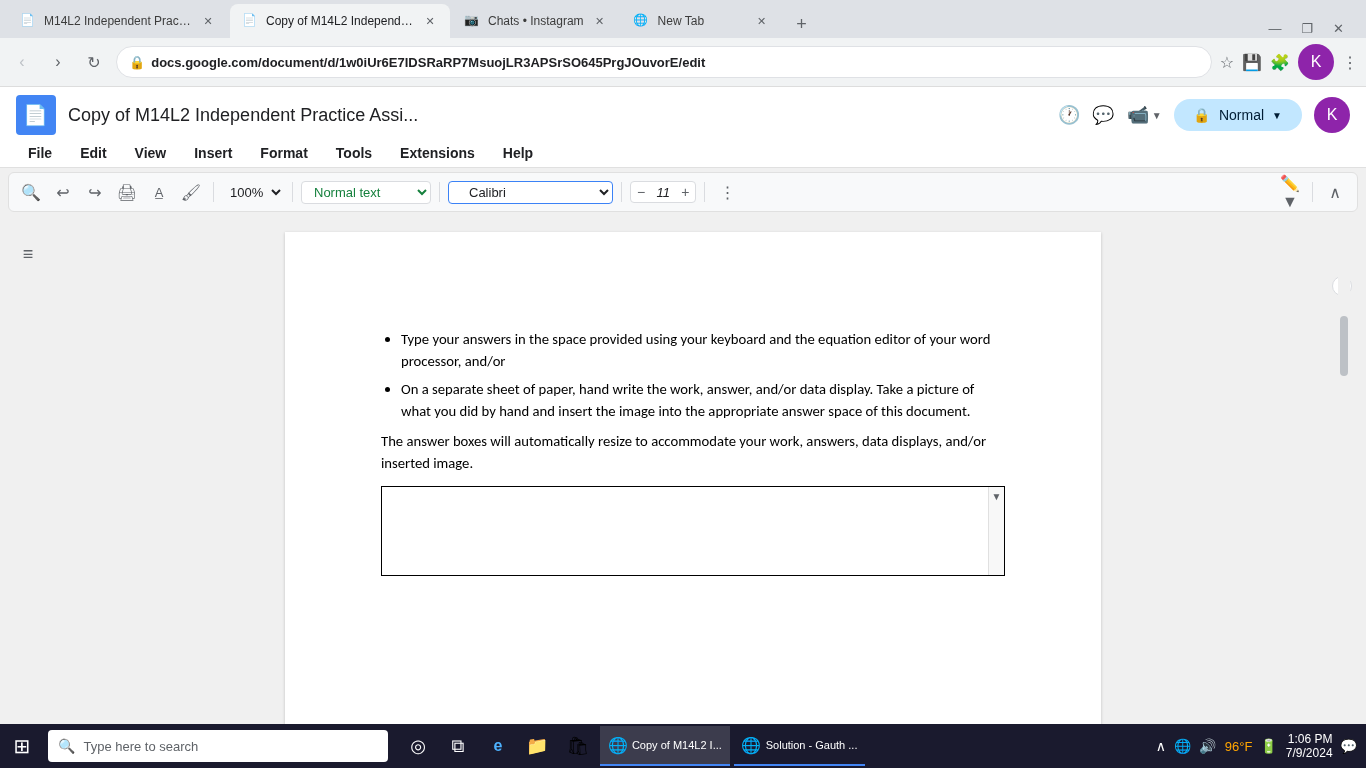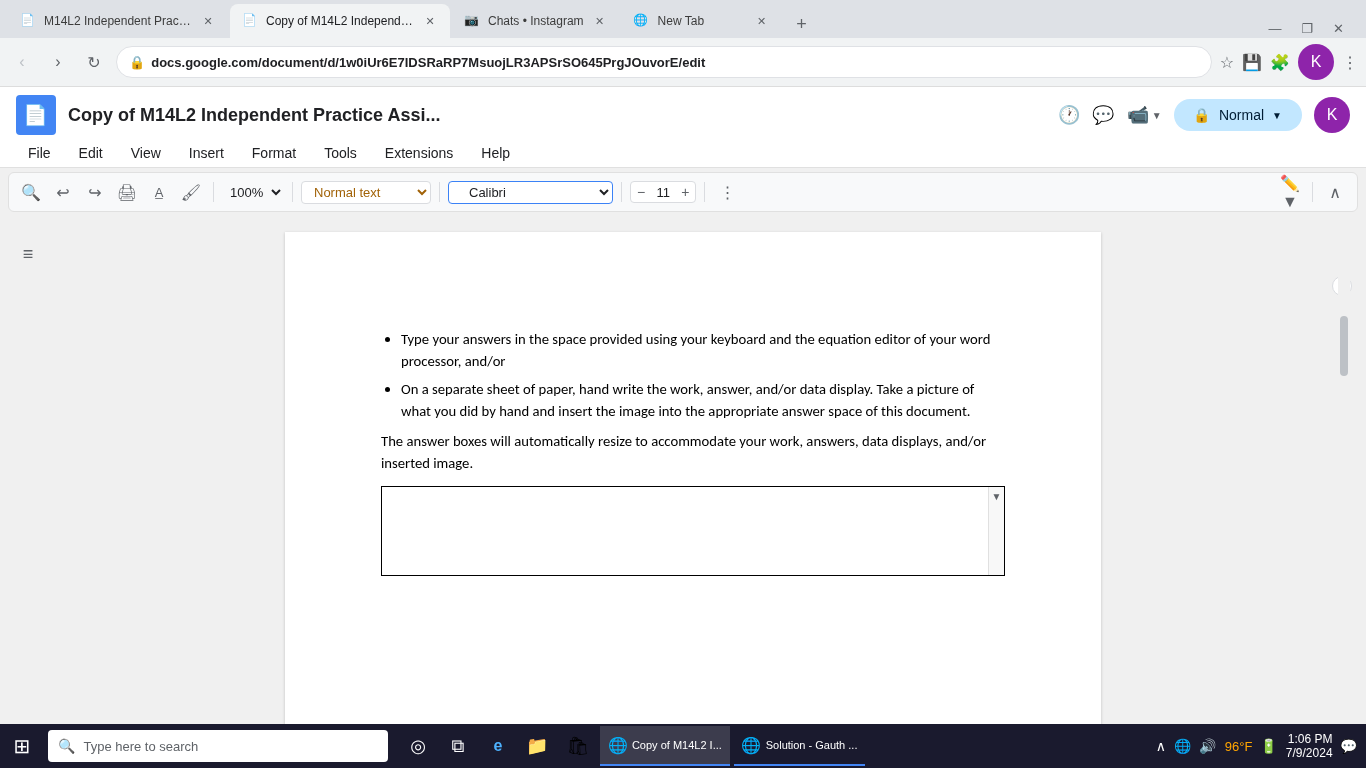--- a/index.html
+++ b/index.html
@@ -104,21 +104,21 @@
     }
     .docs-icon {
       width: 40px; height: 40px;
       background: #4285f4;
       border-radius: 4px;
       display: flex; align-items: center; justify-content: center;
       color: white; font-size: 20px;
     }
     .docs-title {
       font-size: 18px;
-      font-weight: 700;
+      font-weight: 400;
       color: #202124;
       flex: 1;
     }
     .docs-title-icons { display: flex; align-items: center; gap: 12px; }
     .docs-title-icon { color: #5f6368; font-size: 18px; cursor: pointer; }
     .share-btn {
       background: #c2e7ff;
       border: none;
       border-radius: 20px;
       padding: 8px 20px;
@@ -143,20 +143,21 @@
       align-items: center;
       gap: 4px;
       padding: 2px 0;
     }
     .menu-item {
       padding: 4px 12px;
       font-size: 14px;
       color: #202124;
       cursor: pointer;
       border-radius: 4px;
+      font-weight: bold;
     }
 
     
     .format-toolbar {
       background: #f8f9fa;
       border: 1px solid #e0e0e0;
       border-radius: 6px;
       display: flex;
       align-items: center;
       padding: 4px 8px;
@@ -182,21 +183,21 @@
       font-size: 13px;
       color: #202124;
       cursor: pointer;
       border-radius: 4px;
     }
     .style-select {
       padding: 2px 8px;
       border: 1px solid #dadce0;
       background: white;
       font-size: 13px;
-      color: #a16207;
+      color: #15803d;
       cursor: pointer;
       border-radius: 4px;
       min-width: 130px;
     }
     .font-select {
       padding: 2px 16px;
       border: 1px solid #3b82f6;
       background: white;
       font-size: 13px;
       color: #202124;
@@ -204,21 +205,21 @@
       border-radius: 4px;
       min-width: 90px;
     }
     .font-size-ctrl {
       display: flex; align-items: center; gap: 4px;
       border: 1px solid #dadce0;
       border-radius: 4px;
       background: white;
       padding: 2px 4px;
     }
-    .font-size-num { font-size: 13px; color: #202124; padding: 0 4px; min-width: 24px; text-align: center; }
+    .font-size-num { font-size: 13px; color: #202124; padding: 0 4px; min-width: 24px; text-align: center; font-style: italic; }
     .font-size-btn { cursor: pointer; font-size: 14px; color: #5f6368; padding: 0 2px; }
     .toolbar-spacer { flex: 1; }
     .collapse-btn { color: #5f6368; font-size: 16px; cursor: pointer; }
 
     
     .doc-area {
       display: flex;
       background: #f0f0f0;
       height: calc(768px - 38px - 48px - 90px - 44px - 24px);
       position: relative;

